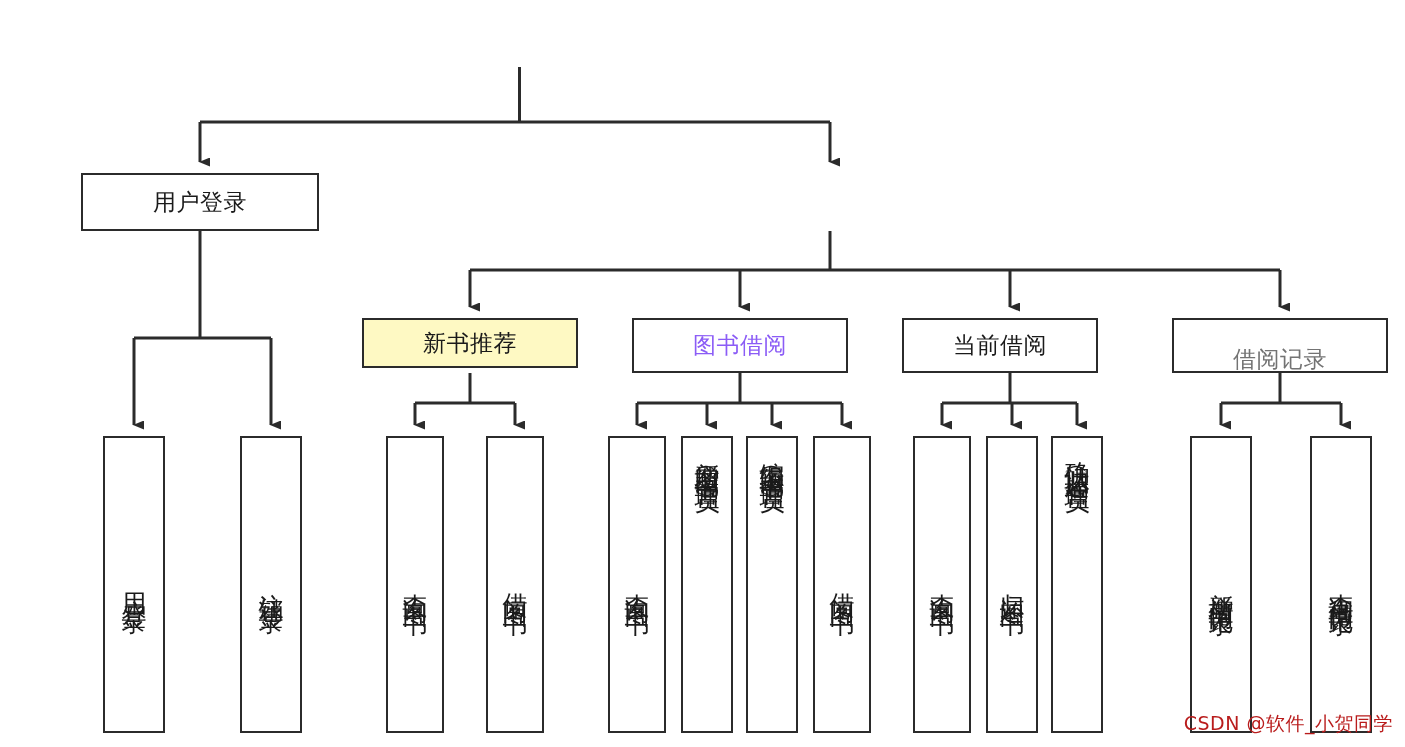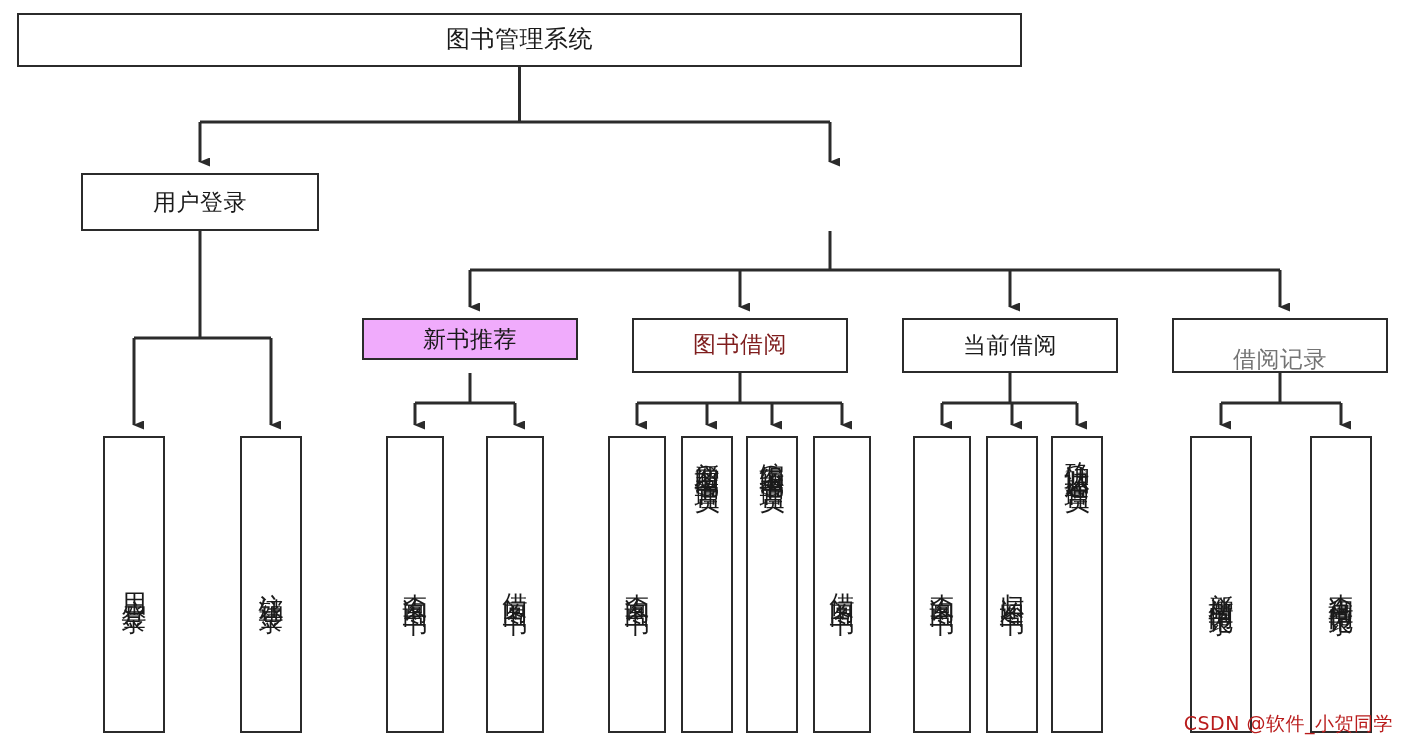--- a/index.html
+++ b/index.html
@@ -146,35 +146,32 @@
       <g>
         <path d="M 1280 373 L 1280 403"></path>
         <path d="M 1221 403 L 1341 403"></path>
         <path d="M 1221 403 L 1221 425" marker-end="url(#arrowhead)"></path>
         <path d="M 1341 403 L 1341 425" marker-end="url(#arrowhead)"></path>
       </g>
 
     </g>
   </svg>
 
-  <div class="node-box horiz root" style="left: 17px; top: 13px; width: 1005px; height: 54px; border-color: rgb(43, 43, 43); background: rgb(255, 255, 255); color: rgb(26, 26, 26);">
-    <span class="node-label">图书管理系统</span>
-  </div>
 
   <div class="node-box horiz" style="left: 81px; top: 173px; width: 238px; height: 58px; border-color: rgb(43, 43, 43); background: rgb(255, 255, 255); color: rgb(26, 26, 26);">
     <span class="node-label">用户登录</span>
   </div>
 
-  <div class="node-box horiz" style="left: 362px; top: 318px; width: 216px; height: 42px; border-color: rgb(43, 43, 43); background: #f0abfc; color: rgb(26, 26, 26);">
+  <div class="node-box horiz" style="left: 362px; top: 318px; width: 216px; height: 50px; border-color: rgb(43, 43, 43); background: #fef9c3; color: rgb(26, 26, 26);">
     <span class="node-label">新书推荐</span>
   </div>
-  <div class="node-box horiz" style="left: 632px; top: 318px; width: 216px; height: 55px; border-color: rgb(43, 43, 43); background: rgb(255, 255, 255); color: #7f1d1d; font-family: Liberation Serif, serif;">
+  <div class="node-box horiz" style="left: 632px; top: 318px; width: 216px; height: 55px; border-color: rgb(43, 43, 43); background: rgb(255, 255, 255); color: #8b5cf6;">
     <span class="node-label">图书借阅</span>
   </div>
-  <div class="node-box horiz" style="left: 902px; top: 318px; width: 216px; height: 55px; border-color: rgb(43, 43, 43); background: rgb(255, 255, 255); color: rgb(26, 26, 26);">
+  <div class="node-box horiz" style="left: 902px; top: 318px; width: 196px; height: 55px; border-color: rgb(43, 43, 43); background: rgb(255, 255, 255); color: rgb(26, 26, 26);">
     <span class="node-label">当前借阅</span>
   </div>
   <div class="node-box horiz" style="left: 1172px; top: 318px; width: 216px; height: 55px; border-color: rgb(43, 43, 43); background: rgb(255, 255, 255); color: #737373; align-items: flex-end;">
     <span class="node-label">借阅记录</span>
   </div>
 
   <div class="node-box vert" style="left: 103px; top: 436px; width: 62px; height: 297px; border-color: rgb(43, 43, 43); background: rgb(255, 255, 255); color: rgb(26, 26, 26);">
     <span class="node-label">用户登录</span>
   </div>
   <div class="node-box vert" style="left: 240px; top: 436px; width: 62px; height: 297px; border-color: rgb(43, 43, 43); background: rgb(255, 255, 255); color: rgb(26, 26, 26);">

